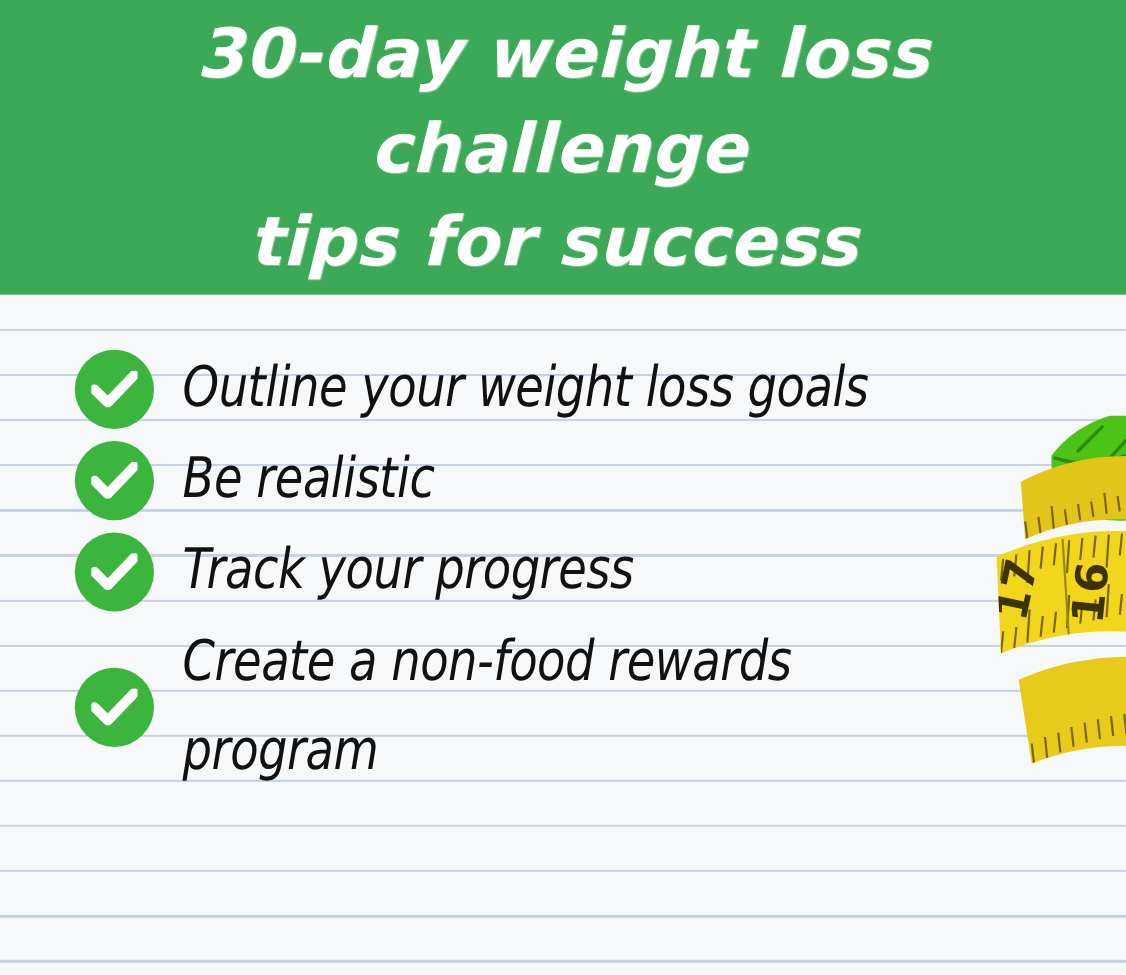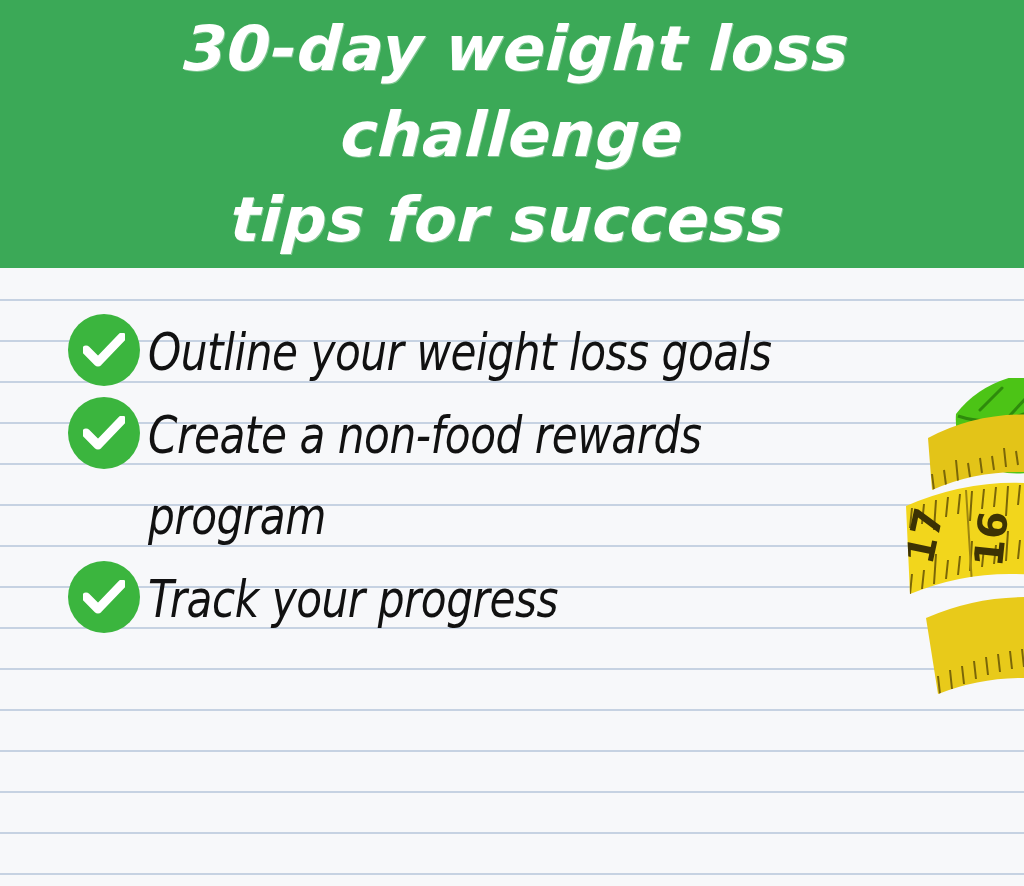--- a/index.html
+++ b/index.html
@@ -71,22 +71,23 @@
     position: absolute;
     left: 68px;
     top: 312px;
     width: 850px;
     margin: 0;
     padding: 0;
     list-style: none;
   }
   .tip-item {
     display: flex;
-    align-items: flex-start;
+    align-items: center;
     margin: 0 0 2px 0;
+    gap: 18px;
   }
   .check-badge {
     flex: 0 0 auto;
     width: 72px;
     height: 72px;
     border-radius: 50%;
     background: #3BB53E;
     position: relative;
     margin-top: 2px;
   }
@@ -135,37 +136,45 @@
 
     <li class="tip-item">
       <span class="check-badge">
         <svg width="42" height="34" viewBox="0 0 42 34" aria-hidden="true">
           <path d="M3 17 L15 29 L39 4" fill="none" stroke="#FFFFFF" stroke-width="9" stroke-linecap="round" stroke-linejoin="round"></path>
         </svg>
       </span>
       <span class="tip-text">Outline your weight loss goals</span>
     </li>
 
+    <li class="tip-item">
+      <span class="check-badge">
+        <svg width="42" height="34" viewBox="0 0 42 34" aria-hidden="true">
+          <path d="M3 17 L15 29 L39 4" fill="none" stroke="#FFFFFF" stroke-width="9" stroke-linecap="round" stroke-linejoin="round"></path>
+        </svg>
+      </span>
+      <span class="tip-text">Be realistic</span>
+    </li>
+
+    <li class="tip-item">
+      <span class="check-badge">
+        <svg width="42" height="34" viewBox="0 0 42 34" aria-hidden="true">
+          <path d="M3 17 L15 29 L39 4" fill="none" stroke="#FFFFFF" stroke-width="9" stroke-linecap="round" stroke-linejoin="round"></path>
+        </svg>
+      </span>
+      <span class="tip-text">Track your progress</span>
+    </li>
 
     <li class="tip-item">
       <span class="check-badge">
         <svg width="42" height="34" viewBox="0 0 42 34" aria-hidden="true">
           <path d="M3 17 L15 29 L39 4" fill="none" stroke="#FFFFFF" stroke-width="9" stroke-linecap="round" stroke-linejoin="round"></path>
         </svg>
       </span>
       <span class="tip-text">Create a non-food rewards program</span>
-    </li>
-
-    <li class="tip-item">
-      <span class="check-badge">
-        <svg width="42" height="34" viewBox="0 0 42 34" aria-hidden="true">
-          <path d="M3 17 L15 29 L39 4" fill="none" stroke="#FFFFFF" stroke-width="9" stroke-linecap="round" stroke-linejoin="round"></path>
-        </svg>
-      </span>
-      <span class="tip-text">Track your progress</span>
     </li>
 
 
   </ul>
 
   <div class="tape-ball">
     <svg width="210" height="340" viewBox="0 0 210 340" aria-hidden="true">
       <defs>
         <clipPath id="bandTopClip">
           <path d="M30 60 Q105 20 200 48 L205 108 Q110 78 34 112 Z"></path>

